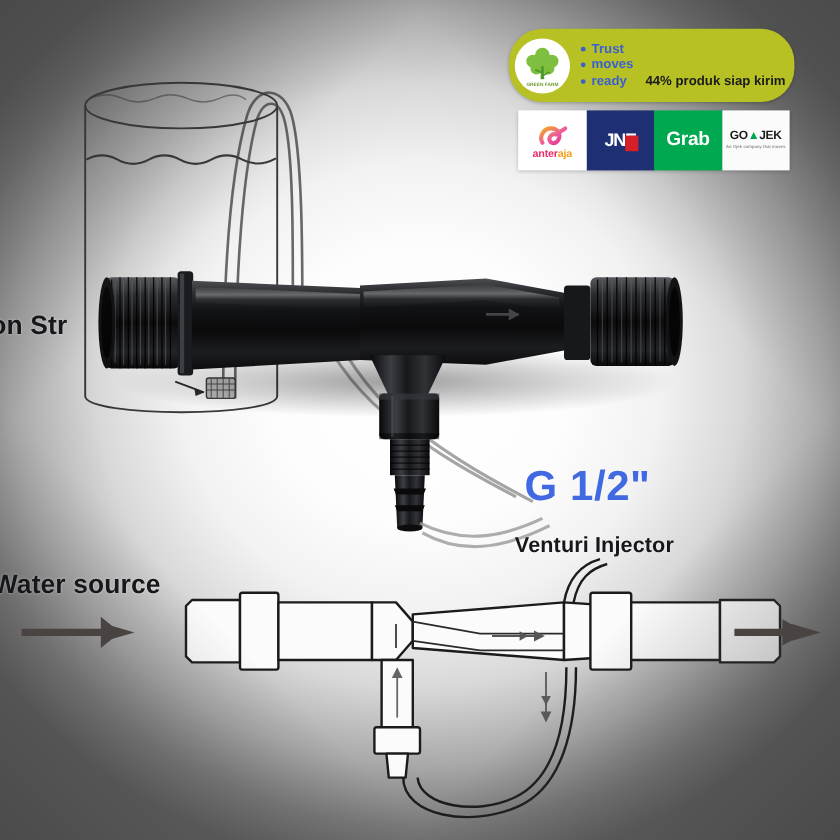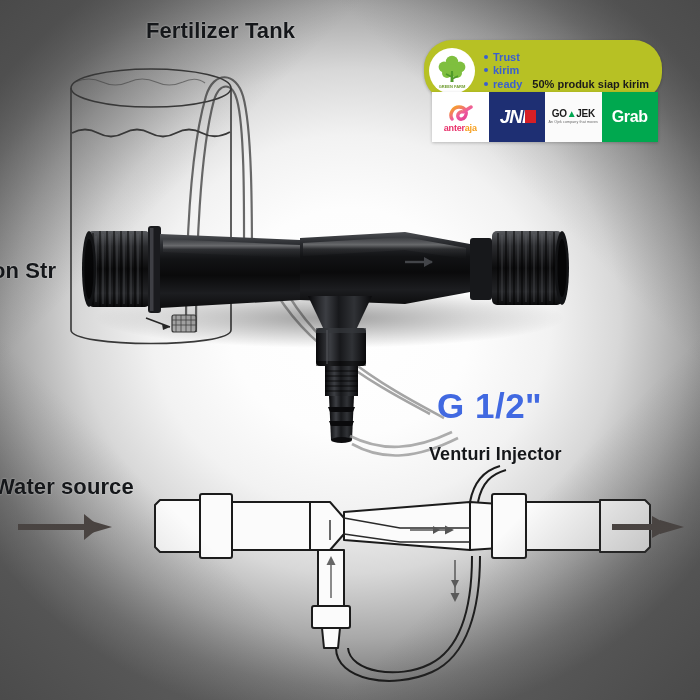--- a/index.html
+++ b/index.html
@@ -41,21 +41,21 @@
   #lbl-mainline{left:623px;top:482px;font-size:22px;}
   #lbl-size{
     position:absolute;left:437px;top:386px;
     font-size:35px;font-weight:bold;color:#4169e1;
     letter-spacing:.5px;white-space:nowrap;z-index:6;
     text-shadow:0 0 3px rgba(255,255,255,.5);
   }
 
   
   #promo{
-    position:absolute;left:424px;top:40px;width:238px;height:61px;
+    position:absolute;left:424px;top:24px;width:238px;height:61px;
     background:#b7c124;border-radius:28px;z-index:9;
     box-shadow:0 1px 3px rgba(0,0,0,.25);
     display:flex;align-items:center;
   }
   #promo-logo{
     width:46px;height:46px;border-radius:50%;background:#ffffff;
     margin-left:5px;flex:0 0 auto;position:relative;overflow:hidden;
     display:flex;align-items:center;justify-content:center;
   }
   #promo-bullets{
@@ -78,21 +78,21 @@
     display:flex;z-index:9;box-shadow:0 1px 3px rgba(0,0,0,.22);
   }
   .courier{flex:1 1 0;display:flex;align-items:center;justify-content:center;position:relative;overflow:hidden;}
   #courier-anteraja{background:#ffffff;}
   #courier-jne{background:#1e2f73;}
   #courier-gojek{background:#fbfbfb;}
   #courier-grab{background:#00a84f;}
   .anteraja-wrap{display:flex;flex-direction:column;align-items:center;line-height:1;}
   .anteraja-name{font-size:9px;font-weight:bold;color:#e8306a;letter-spacing:-.2px;}
   .anteraja-name i{color:#f6a021;font-style:normal;}
-  .jne-text{font-size:19px;font-weight:bold;color:#ffffff;font-style:italic;letter-spacing:-1px;position:relative;}
+  .jne-text{font-size:15px;font-weight:bold;color:#ffffff;letter-spacing:-1px;position:relative;}
   .jne-bar{position:absolute;right:-2px;top:4px;width:11px;height:13px;background:#d61f26;}
   .gojek-wrap{display:flex;flex-direction:column;align-items:center;line-height:1;}
   .gojek-main{font-size:10px;font-weight:bold;color:#1b1b1b;letter-spacing:-.3px;}
   .gojek-main i{color:#00a650;font-style:normal;}
   .gojek-sub{font-size:3.6px;color:#666;margin-top:2px;letter-spacing:.1px;}
   .grab-text{font-size:16px;font-weight:bold;color:#ffffff;letter-spacing:-.3px;}
 </style>
 </head>
 <body>
 
@@ -336,21 +336,20 @@
       <path d="M18 524 L88 524 L88 520 L112 527 L88 534 L88 530 L18 530 Z"></path>
       <path d="M84 514 L100 527 L84 540 Z"></path>
     </g>
 
     <g fill="#4a4340">
       <path d="M612 524 L660 524 L660 520 L684 527 L660 534 L660 530 L612 530 Z"></path>
       <path d="M652 516 L672 527 L652 538 Z"></path>
     </g>
   </svg>
 
-  <div class="lbl" id="lbl-fertilizer">Fertilizer Tank</div>
   <div class="lbl" id="lbl-suction">ction Str</div>
   <div class="lbl" id="lbl-venturi">Venturi Injector</div>
   <div class="lbl" id="lbl-water">Water source</div>
   <div id="lbl-size">G 1/2"</div>
 
   <div id="promo">
     <div id="promo-logo">
       <svg width="44" height="44" viewBox="0 0 44 44" aria-hidden="true">
         <circle cx="22" cy="22" r="21" fill="#ffffff"></circle>
         <g fill="#7fbf3f">
@@ -368,28 +367,28 @@
         <text x="22" y="38.5" font-family="'Liberation Sans',sans-serif" font-size="4" fill="#6f9c2f" text-anchor="middle" font-weight="bold">GREEN FARM</text>
       </svg>
     </div>
     <div id="promo-bullets">
       <div class="bullet">
         <span class="bdot"></span>
         <span>Trust</span>
       </div>
       <div class="bullet">
         <span class="bdot"></span>
-        <span>kirim</span>
+        <span>moves</span>
       </div>
       <div class="bullet">
         <span class="bdot"></span>
         <span>ready</span>
       </div>
     </div>
-    <div id="promo-tag">50% produk siap kirim</div>
+    <div id="promo-tag">44% produk siap kirim</div>
   </div>
 
   <div id="couriers">
 
     <div class="courier" id="courier-anteraja">
       <div class="anteraja-wrap">
         <svg width="26" height="22" viewBox="0 0 26 22" aria-hidden="true">
           <defs>
             <linearGradient id="antG" x1="0" y1="0" x2="1" y2="1">
               <stop offset="0%" stop-color="#f7a81b"></stop>
@@ -400,26 +399,26 @@
           <path d="M5 17 C 2 12, 6 5, 12 5 C 18 5, 21 10, 18 15 C 16 18, 12 18, 11 15 C 10 12, 13 9, 16 10 L 24 5" stroke="url(#antG)" stroke-width="3.4" fill="none" stroke-linecap="round"></path>
         </svg>
         <div class="anteraja-name">anter<i>aja</i></div>
       </div>
     </div>
 
     <div class="courier" id="courier-jne">
       <div class="jne-text">JNE<span class="jne-bar"></span></div>
     </div>
 
+    <div class="courier" id="courier-grab">
+      <div class="grab-text">Grab</div>
+    </div>
+
     <div class="courier" id="courier-gojek">
       <div class="gojek-wrap">
         <div class="gojek-main">GO<i>▲</i>JEK</div>
         <div class="gojek-sub">An Ojek company that moves</div>
       </div>
     </div>
 
-    <div class="courier" id="courier-grab">
-      <div class="grab-text">Grab</div>
-    </div>
-
   </div>
 
 </div>
 
 </body></html>

